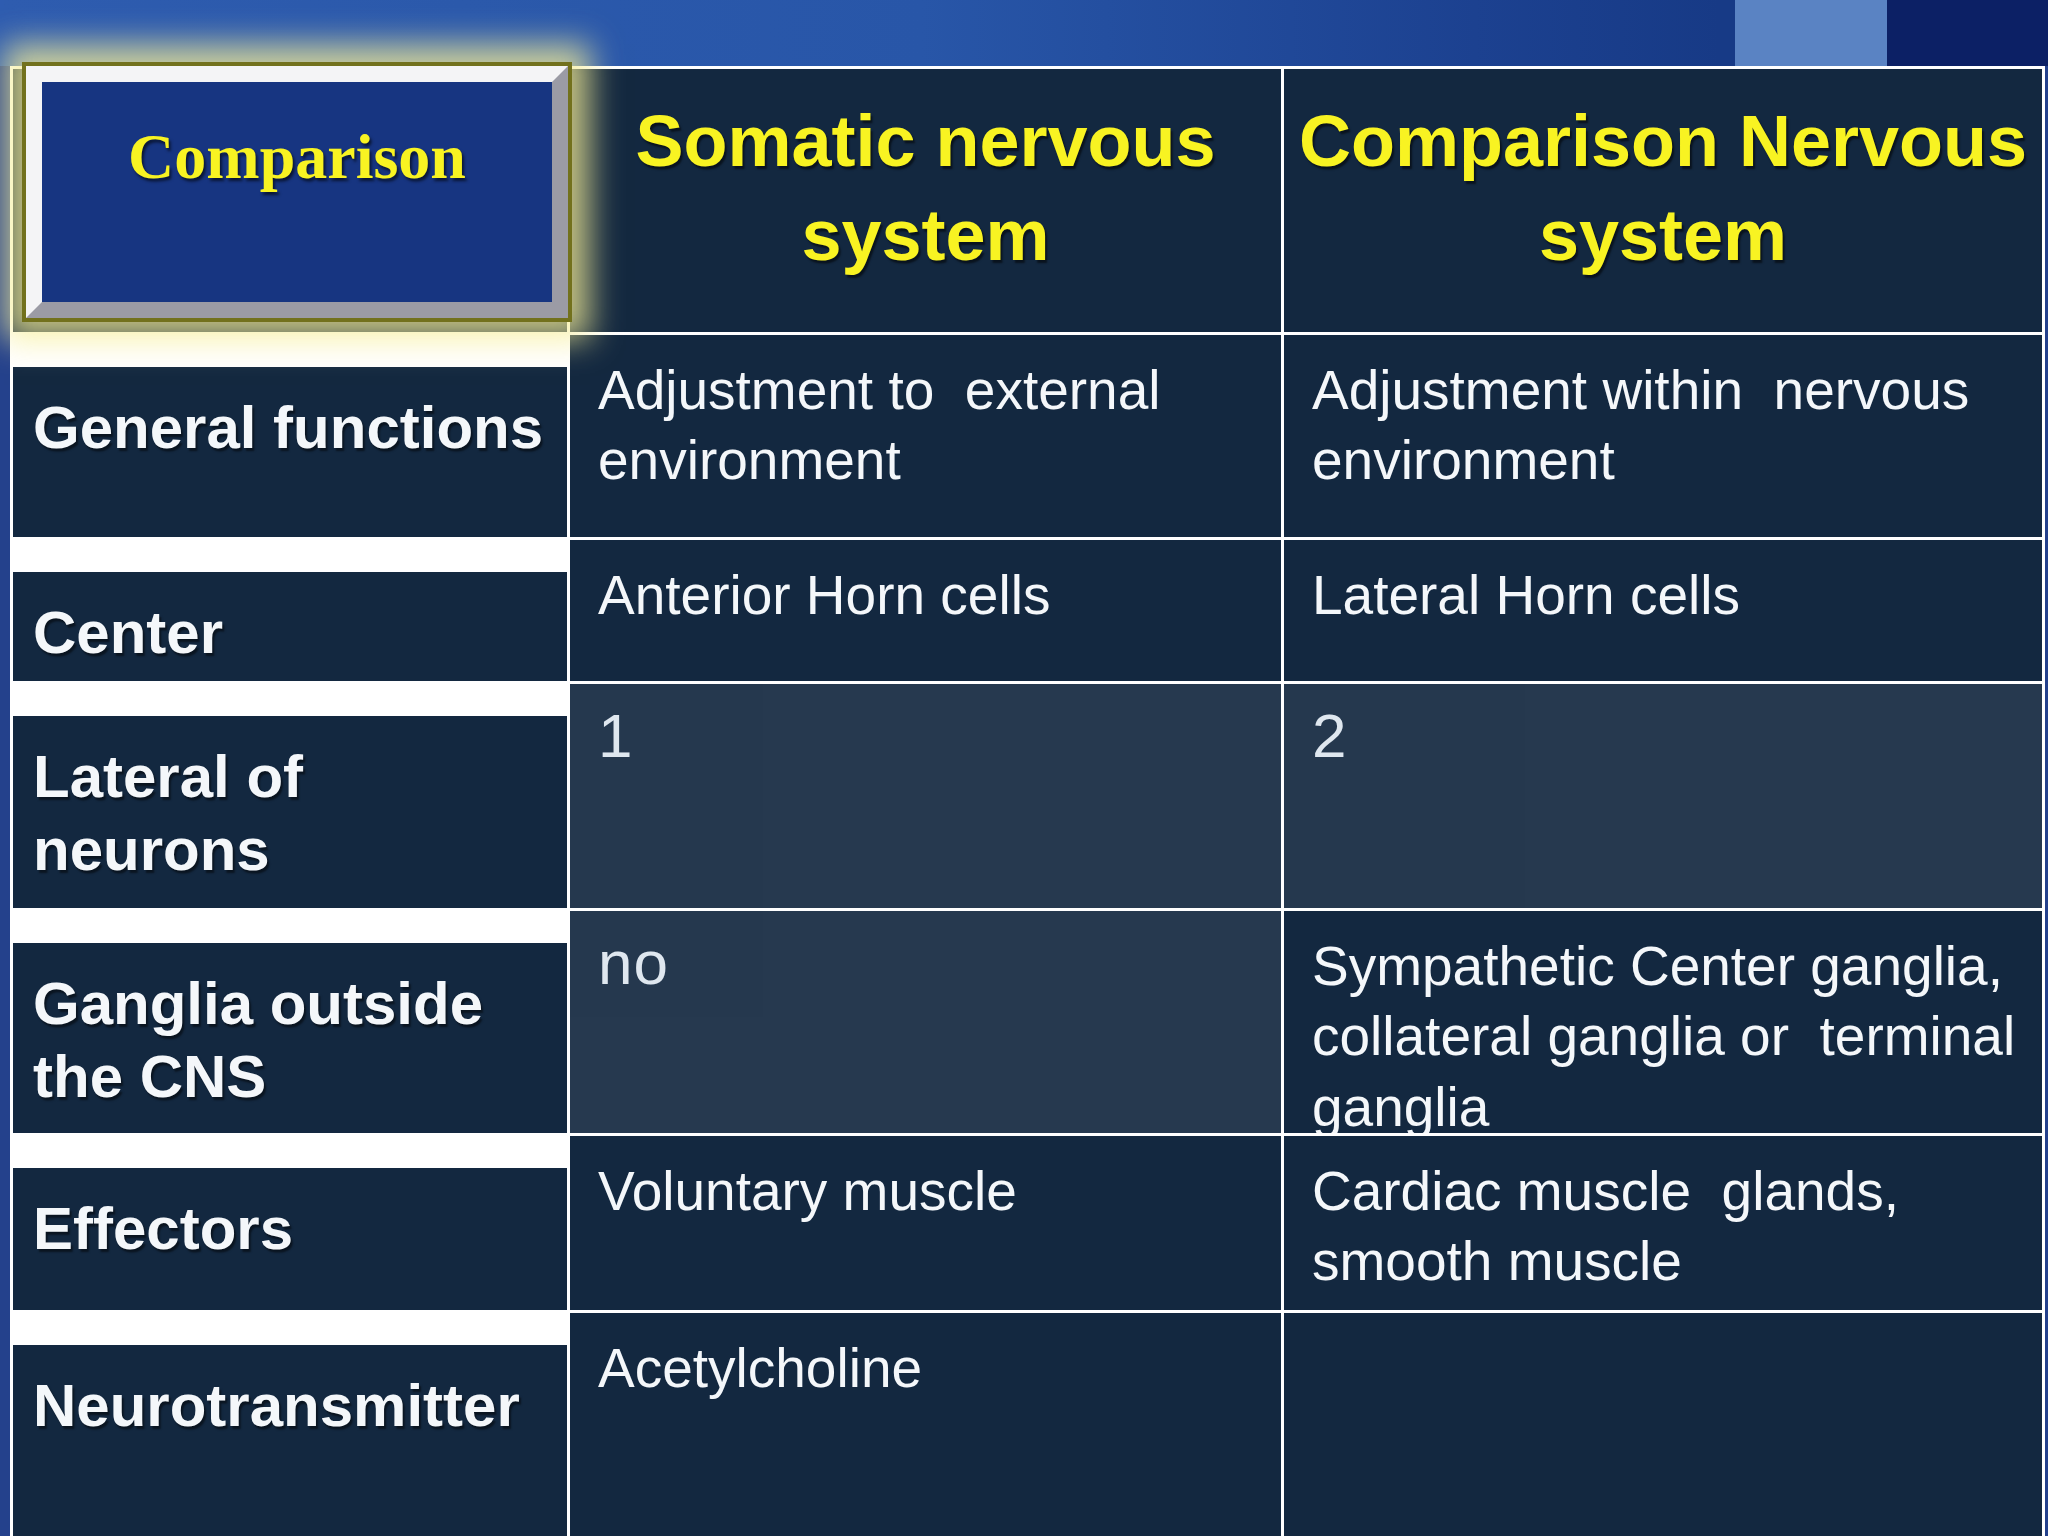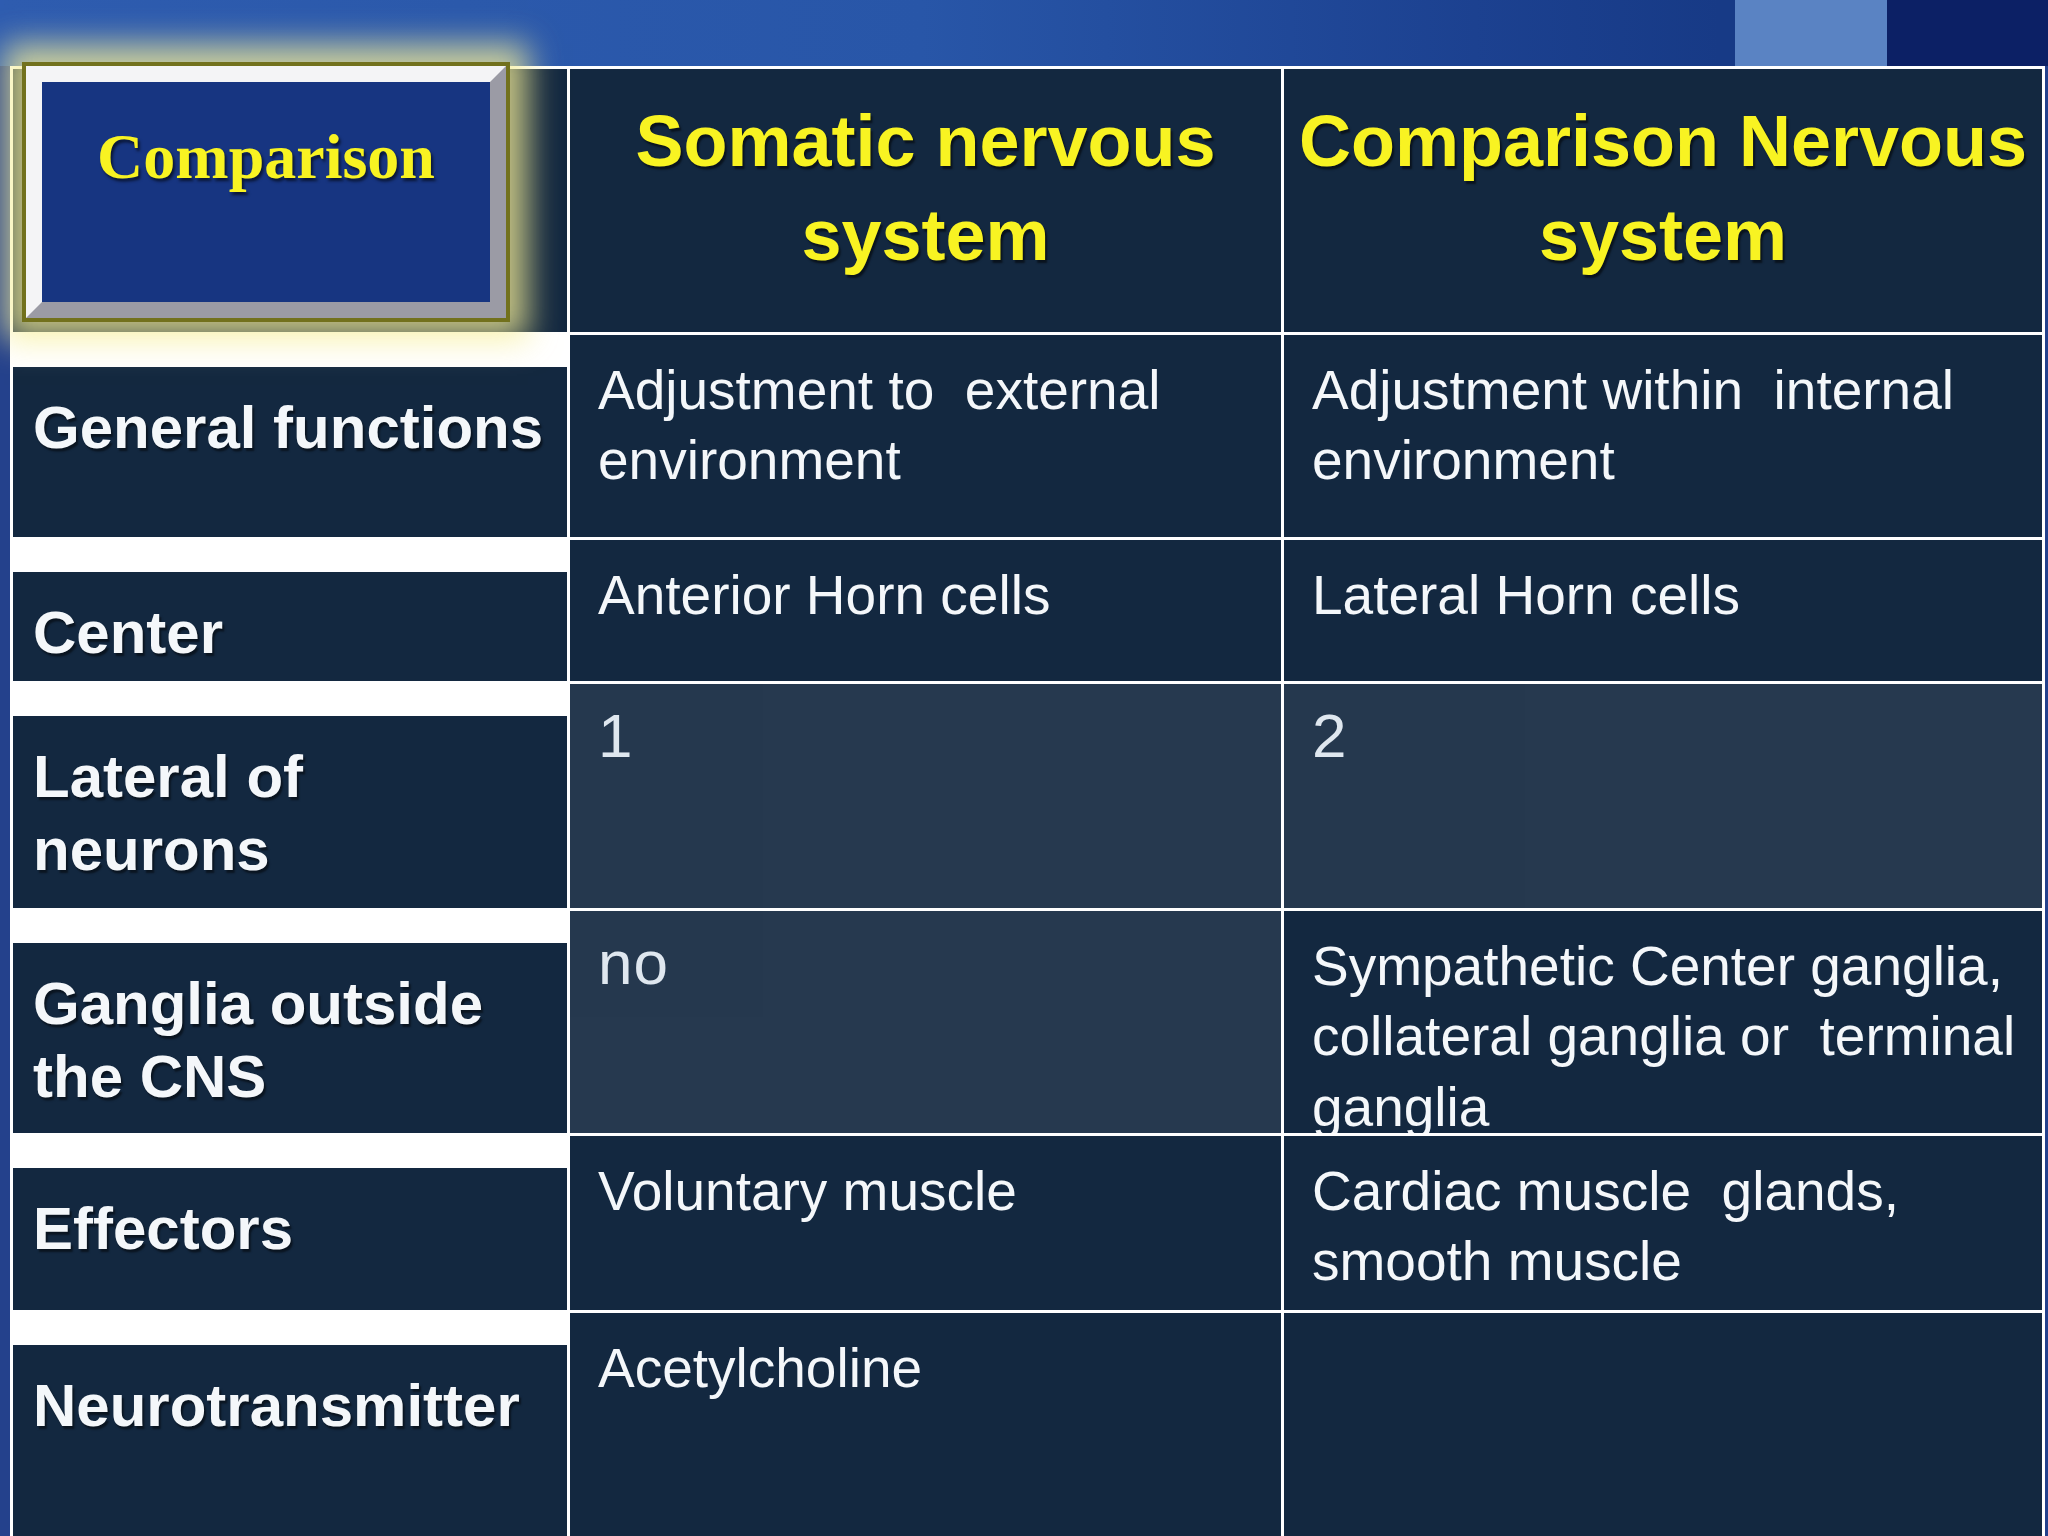--- a/index.html
+++ b/index.html
@@ -93,21 +93,21 @@
   }
   .value.low { padding-top: 64px; }
   .or-big {
     font-size: 86px;
     line-height: 0.9;
     margin: 0 12px;
   }
 
   
   .comparison-box {
-    position:absolute; left:22px; top:62px; width:488px; height:260px;
+    position:absolute; left:22px; top:62px; width:550px; height:260px;
     background: var(--box-olive);
     border: 4px solid var(--box-olive);
     box-shadow: 0 0 30px 18px var(--glow);
   }
   .comparison-bevel {
     width:100%; height:100%;
     border: 16px solid;
     border-color: var(--bevel-light) var(--bevel-dark) var(--bevel-dark) var(--bevel-light);
     background: var(--box-fill);
     display:flex; justify-content:center; align-items:flex-start;
@@ -133,21 +133,21 @@
 
   <div class="table-wrap">
     <div class="grid">
 
       <div class="cell"></div>
       <div class="cell head">Somatic nervous system</div>
       <div class="cell head">Comparison Nervous system</div>
 
       <div class="cell rowlabel">General functions</div>
       <div class="cell value">Adjustment to  external environment</div>
-      <div class="cell value">Adjustment within  internal environment</div>
+      <div class="cell value">Adjustment within  nervous environment</div>
 
       <div class="cell rowlabel">Center</div>
       <div class="cell value">Anterior Horn cells</div>
       <div class="cell value">Lateral Horn cells</div>
 
       <div class="cell rowlabel">Lateral of neurons</div>
       <div class="cell value thin">1</div>
       <div class="cell value thin">2</div>
 
       <div class="cell rowlabel">Ganglia outside the  CNS</div>

